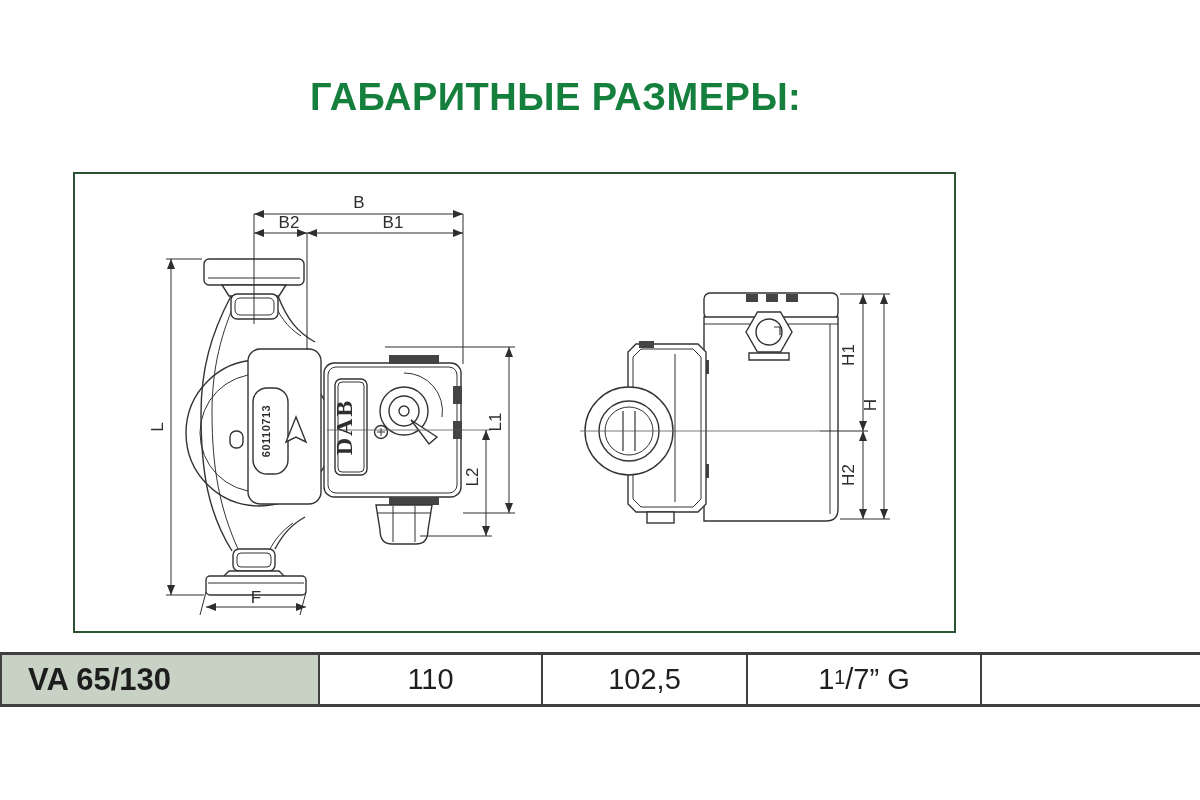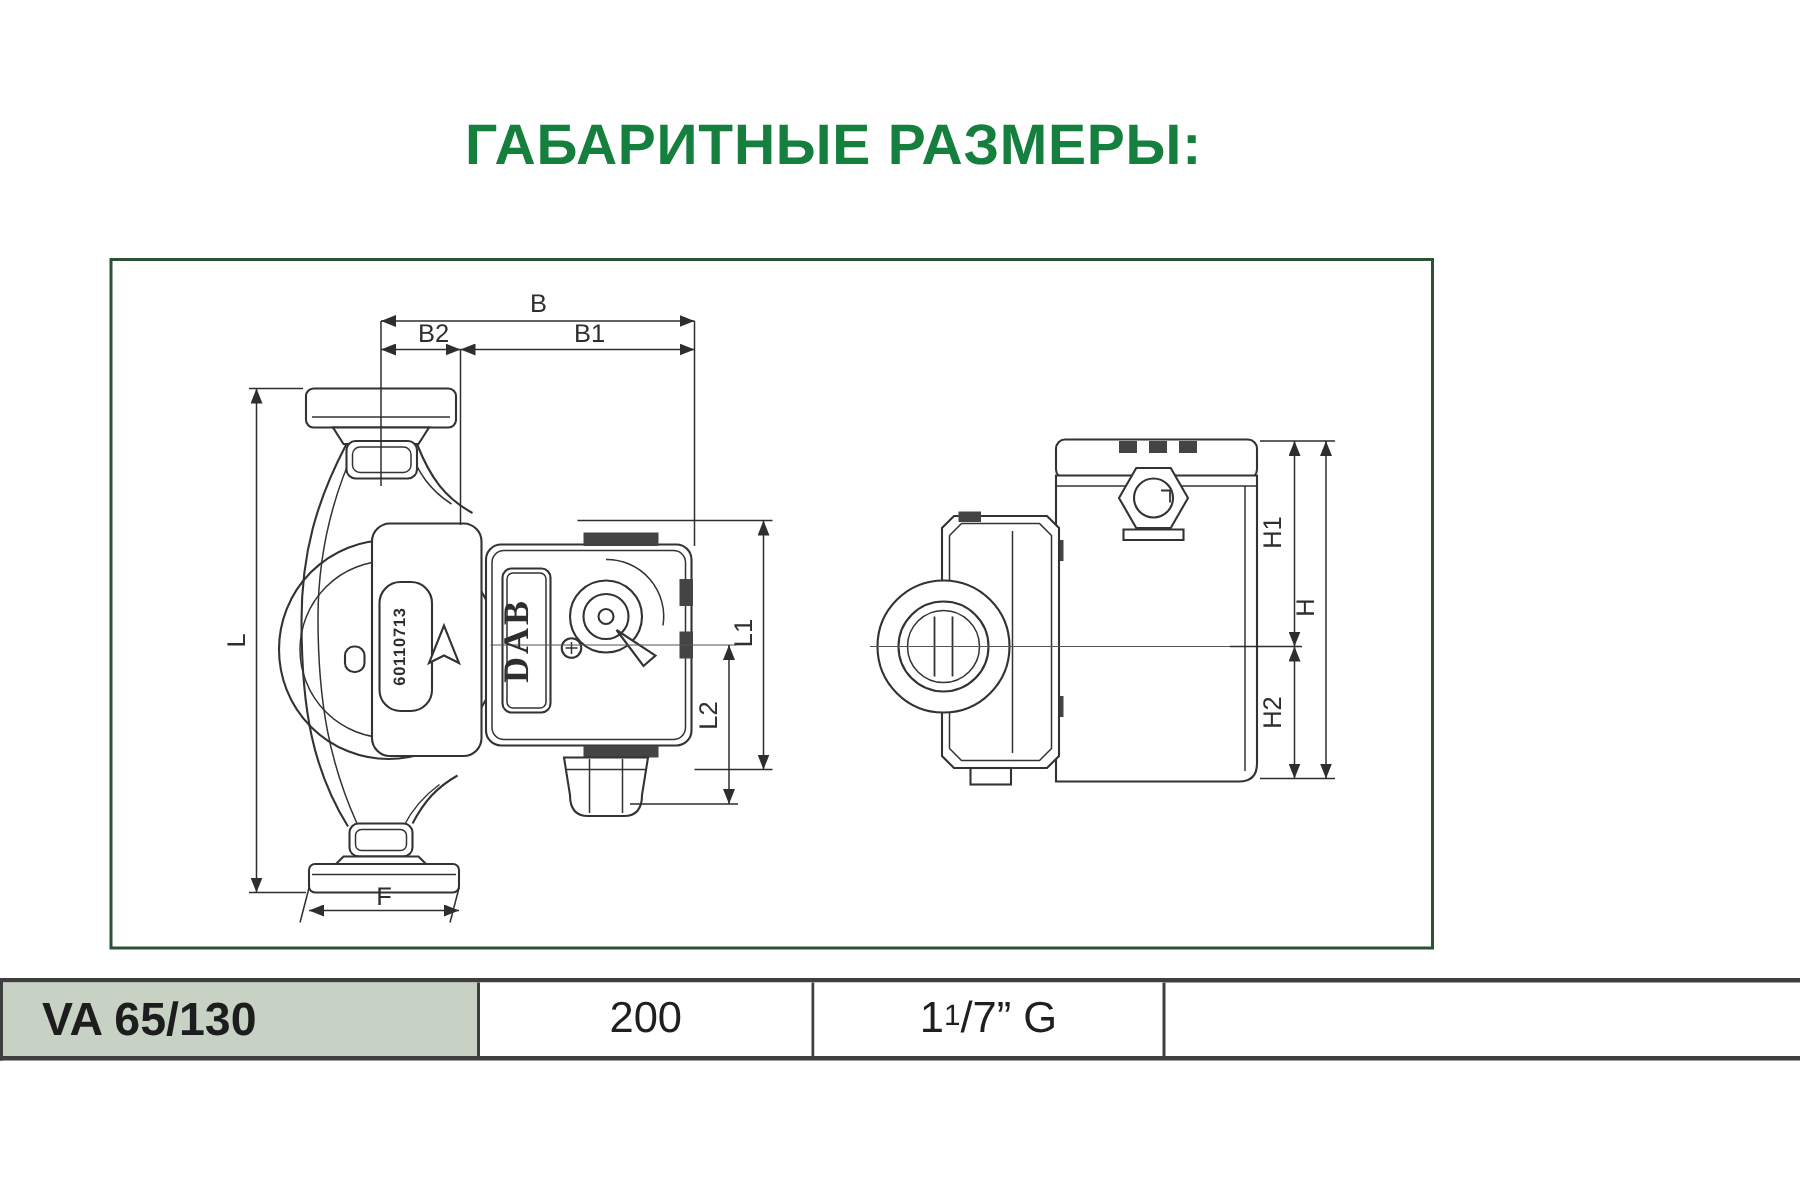--- a/index.html
+++ b/index.html
@@ -184,19 +184,20 @@
   <text class="dim-t" x="801" y="231" text-anchor="middle" transform="rotate(-90 801 231)">H</text>
   <text class="dim-t" x="779" y="301" text-anchor="middle" font-size="16" transform="rotate(-90 779 301)">H2</text>
 
   <text class="serial-t" x="195" y="257" text-anchor="middle" transform="rotate(-90 195 257)">60110713</text>
   <text class="brand-t" x="277" y="253" text-anchor="middle" transform="rotate(-90 277 253)">DAB</text>
 </svg>
 </div>
 
 <div class="dim-table">
   <div class="cell model">VA 65/130</div>
-  <div class="cell c2">200</div>
+  <div class="cell c2">110</div>
+  <div class="cell c3">102,5</div>
   <div class="cell c5">
     <span>1 </span>
       <sup>1</sup>
       <span>/7” G</span>
   </div>
 </div>
 
 </body></html>

